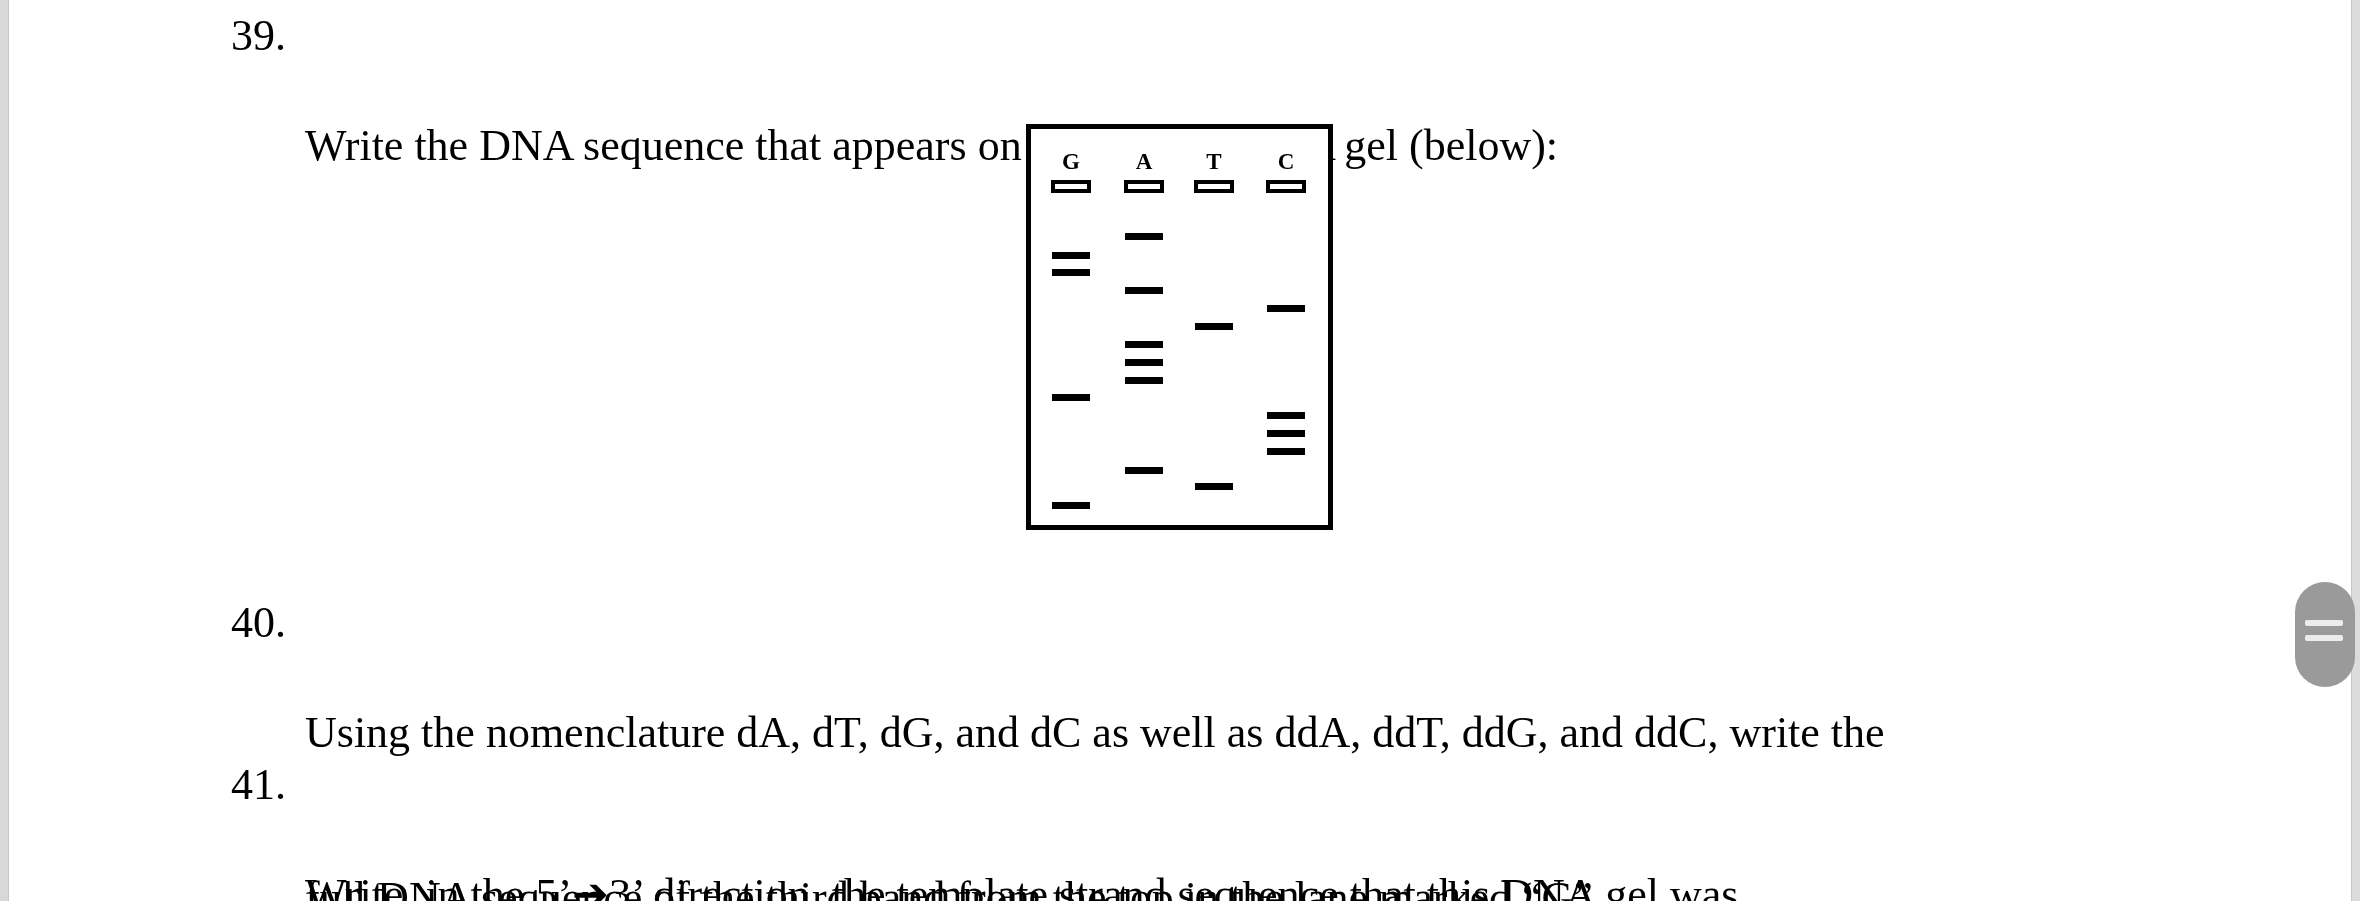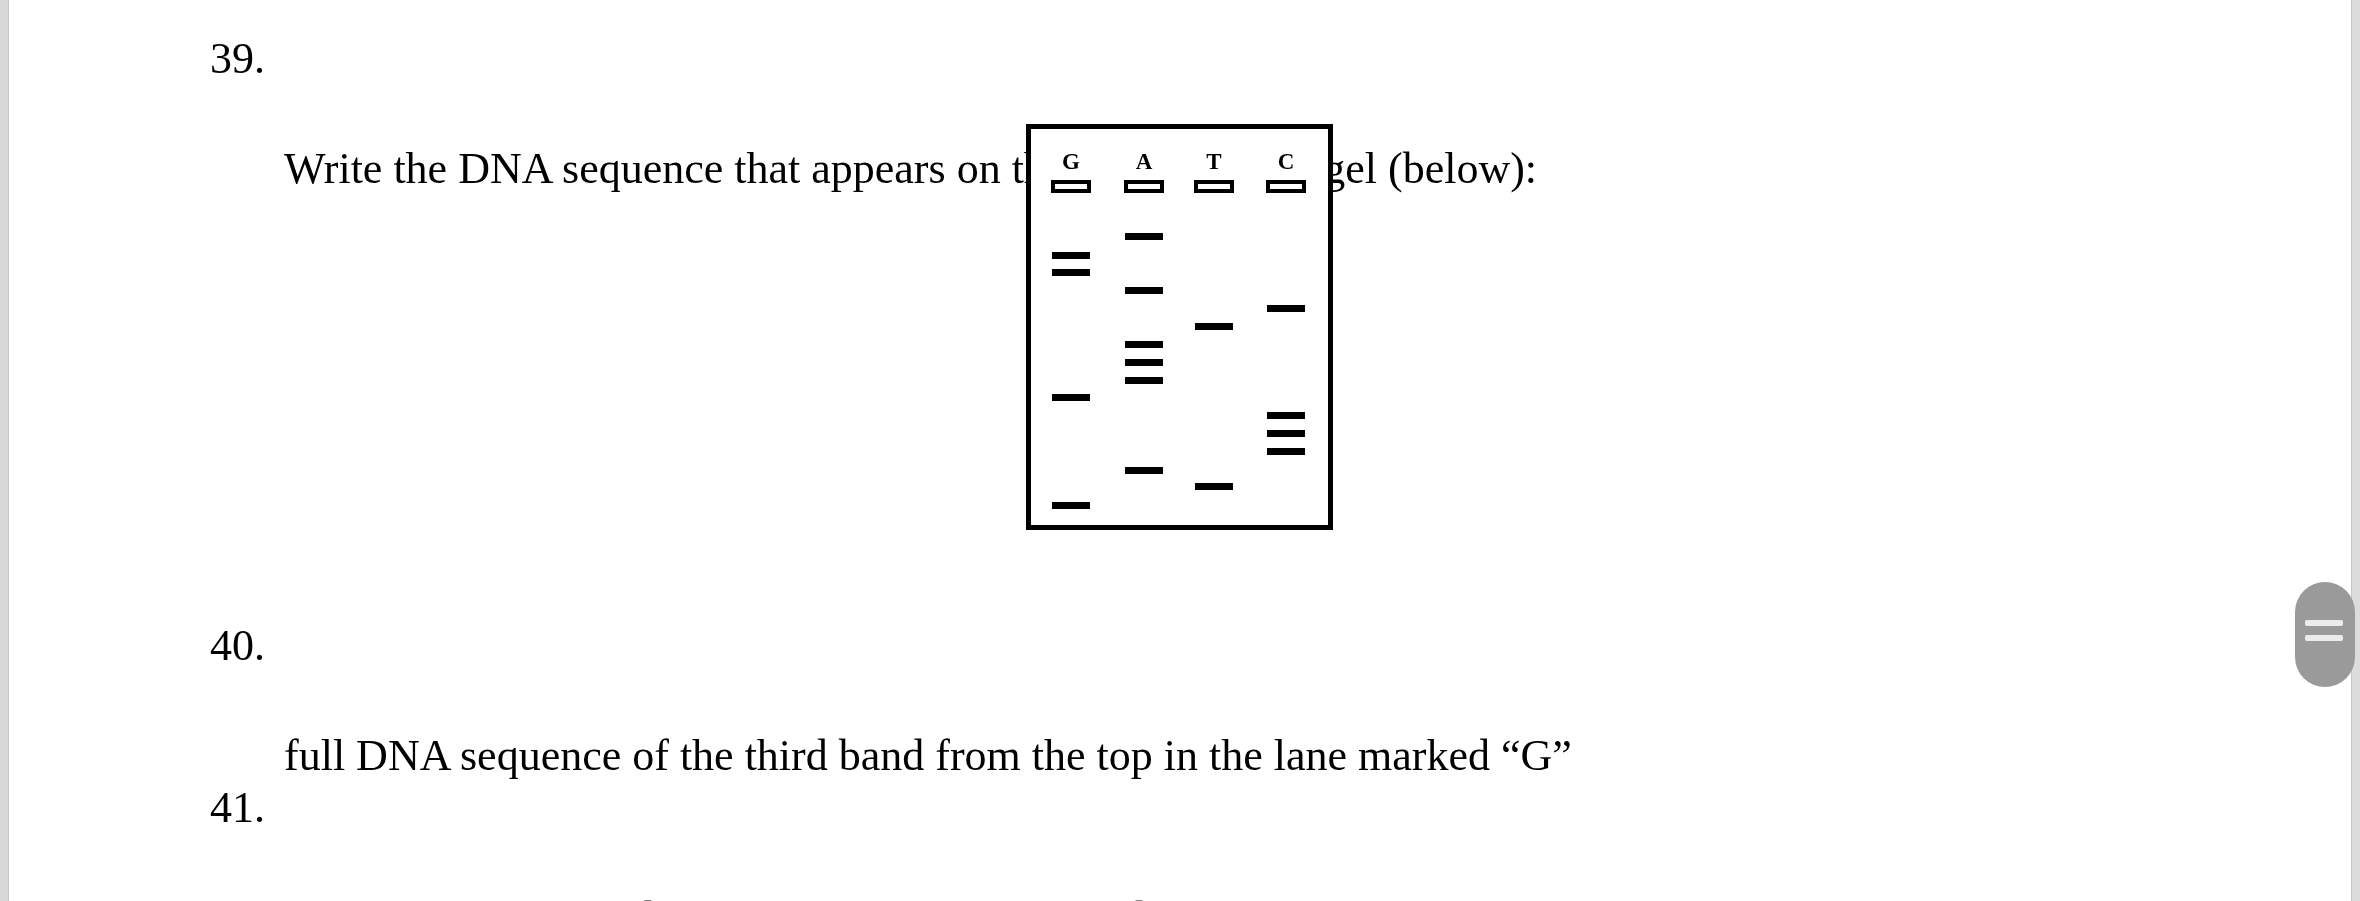--- a/index.html
+++ b/index.html
@@ -24,22 +24,22 @@
     background:#9a9a9a;border-radius:30px;
   }
   .grip-line{
     position:absolute;left:10px;width:38px;height:6px;
     background:#ececec;border-radius:2px;
   }
   .grip-line.g1{top:38px;}
   .grip-line.g2{top:53px;}
   
   .question{
-    position:absolute;left:210px;display:flex;
-    font-size:44px;line-height:55px;white-space:pre;margin-top:23px;
+    position:absolute;left:231px;display:flex;
+    font-size:44px;line-height:55px;white-space:pre;
   }
   .q39{top:8px;}
   .q40{top:595px;}
   .q41{top:757px;}
   .qnum{width:74px;flex-shrink:0;}
   
   .gel{
     position:absolute;left:1026px;top:124px;width:307px;height:406px;
     border:5px solid #000;box-sizing:border-box;background:#fff;
   }
@@ -97,20 +97,21 @@
     <div class="well" style="left: 235px; border-color: rgb(0, 0, 0);"></div>
     <div class="band" style="left: 236px; top: 176px; background: rgb(0, 0, 0);"></div>
     <div class="band" style="left: 236px; top: 283px; background: rgb(0, 0, 0);"></div>
     <div class="band" style="left: 236px; top: 301px; background: rgb(0, 0, 0);"></div>
     <div class="band" style="left: 236px; top: 319px; background: rgb(0, 0, 0);"></div>
   </div>
 
 <div class="question q40">
   <div class="qnum">40.</div>
   <div class="qtext">
+    <div>Using the nomenclature dA, dT, dG, and dC as well as ddA, ddT, ddG, and ddC, write the</div>
     <div>full DNA sequence of the third band from the top in the lane marked “G”</div>
   </div>
 </div>
 
 <div class="question q41">
   <div class="qnum">41.</div>
   <div class="qtext">
     <div>Write, in the 5’➔3’ direction, the template strand sequence that this DNA gel was</div>
     
   </div>

